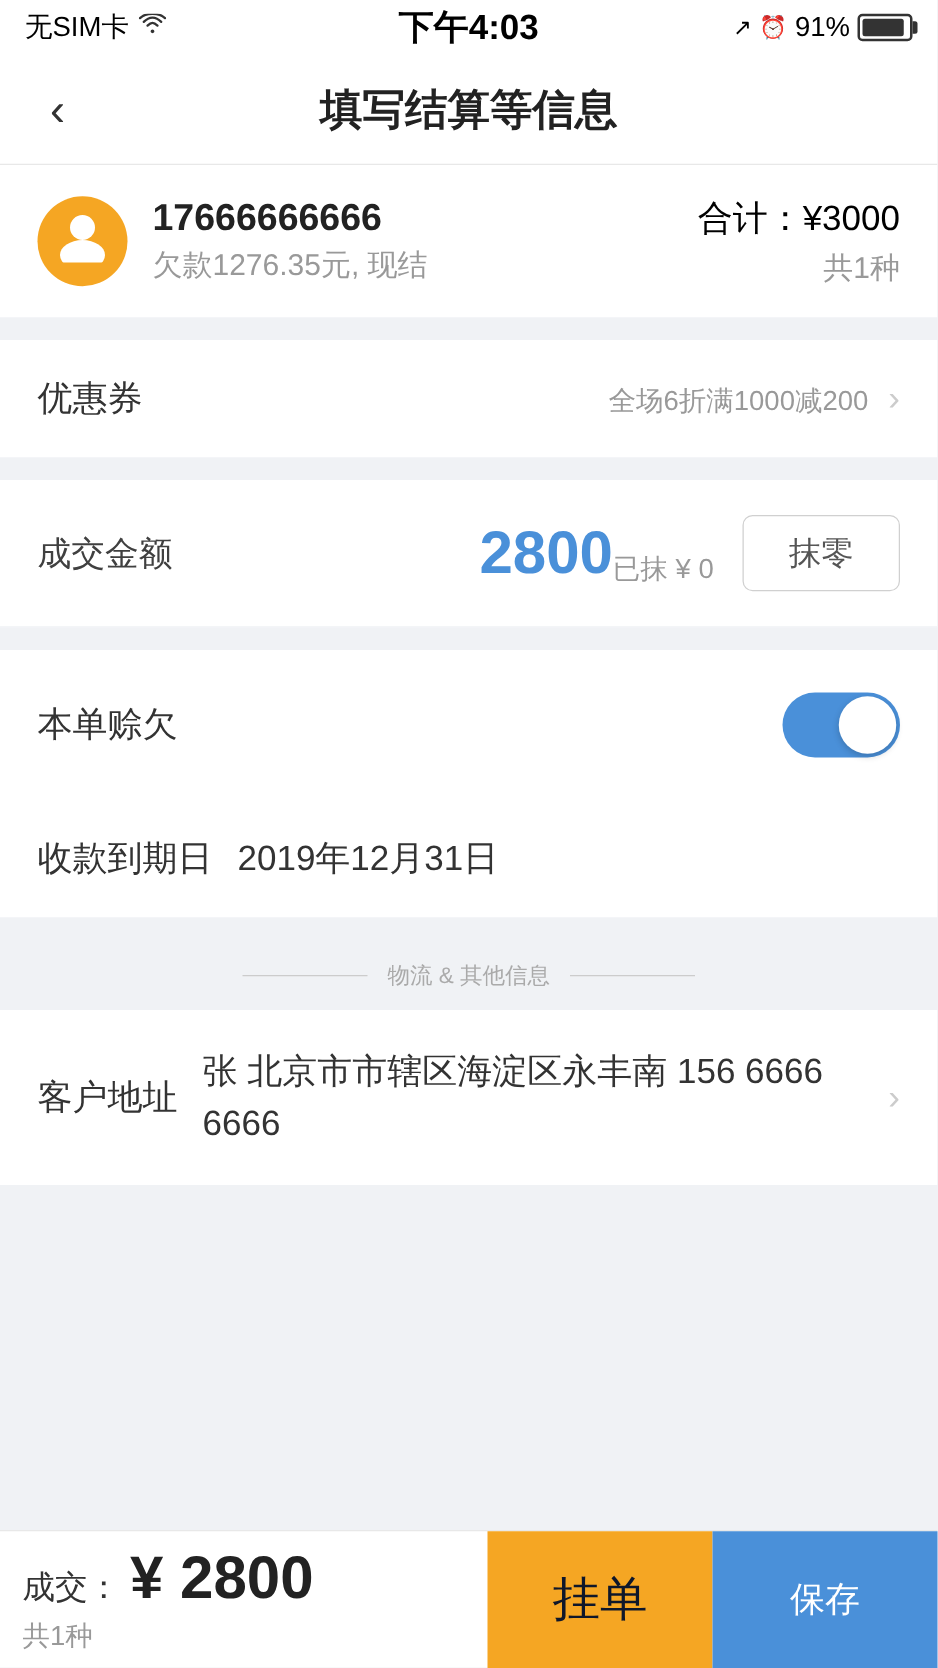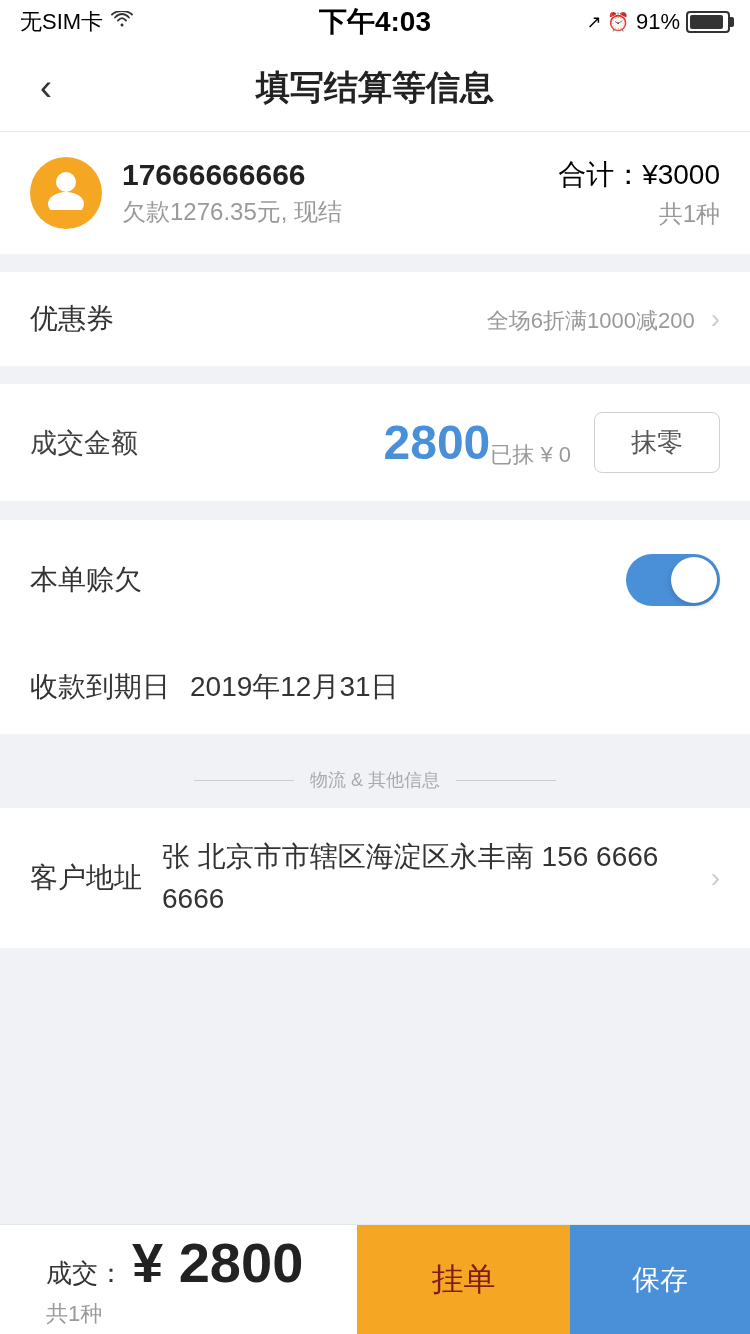--- a/index.html
+++ b/index.html
@@ -368,52 +368,52 @@
       left: 0;
       width: 750px;
       height: 110px;
       background: #fff;
       display: flex;
       align-items: center;
       border-top: 1px solid #e8e8e8;
     }
     .bottom-summary {
       flex: 1;
-      padding: 0 46px;
+      padding: 0 18px;
     }
     .bottom-deal {
       font-size: 26px;
       color: #333;
       display: flex;
       align-items: baseline;
       gap: 8px;
     }
     .bottom-deal-label {
       font-size: 26px;
       color: #333;
     }
     .bottom-deal-amount {
-      font-size: 56px;
+      font-size: 48px;
       font-weight: 700;
       color: #222;
     }
     .bottom-count {
       font-size: 22px;
       color: #999;
       margin-top: 4px;
     }
     .btn-pending {
-      width: 213px;
+      width: 180px;
       height: 110px;
       background: #f5a623;
       display: flex;
       align-items: center;
       justify-content: center;
-      font-size: 32px;
-      color: #7f1d1d;
+      font-size: 38px;
+      color: #0f172a;
       cursor: pointer;
     }
     .btn-save {
       width: 180px;
       height: 110px;
       background: #4a90d9;
       display: flex;
       align-items: center;
       justify-content: center;
       font-size: 28px;

